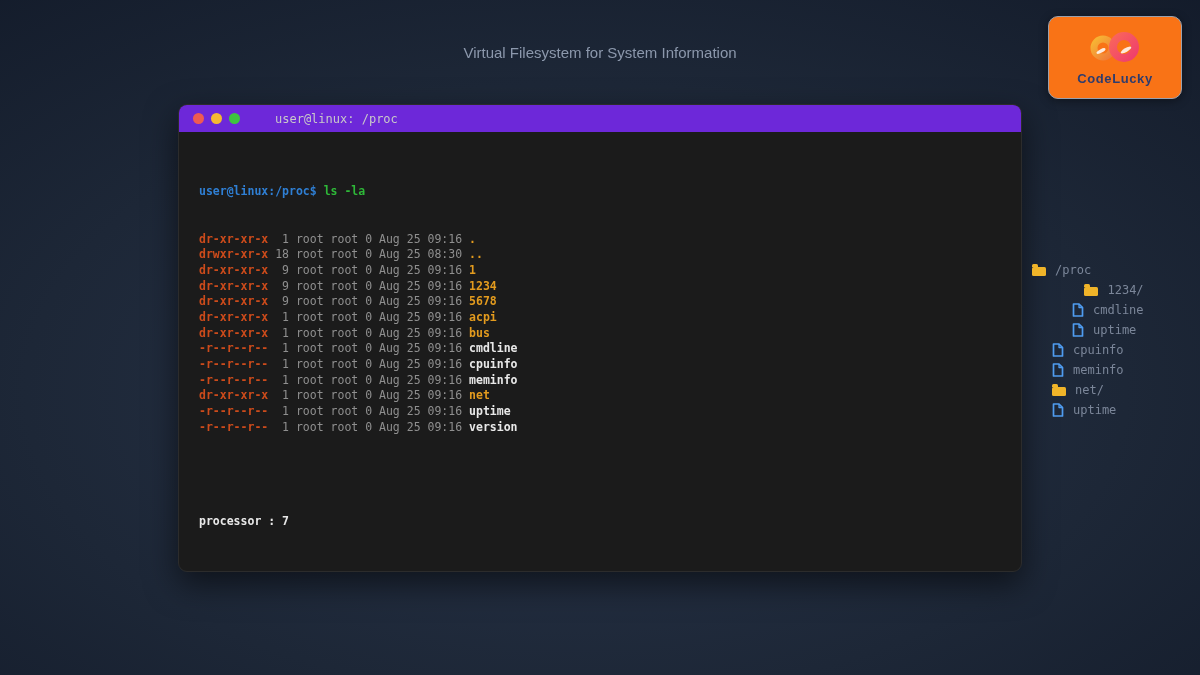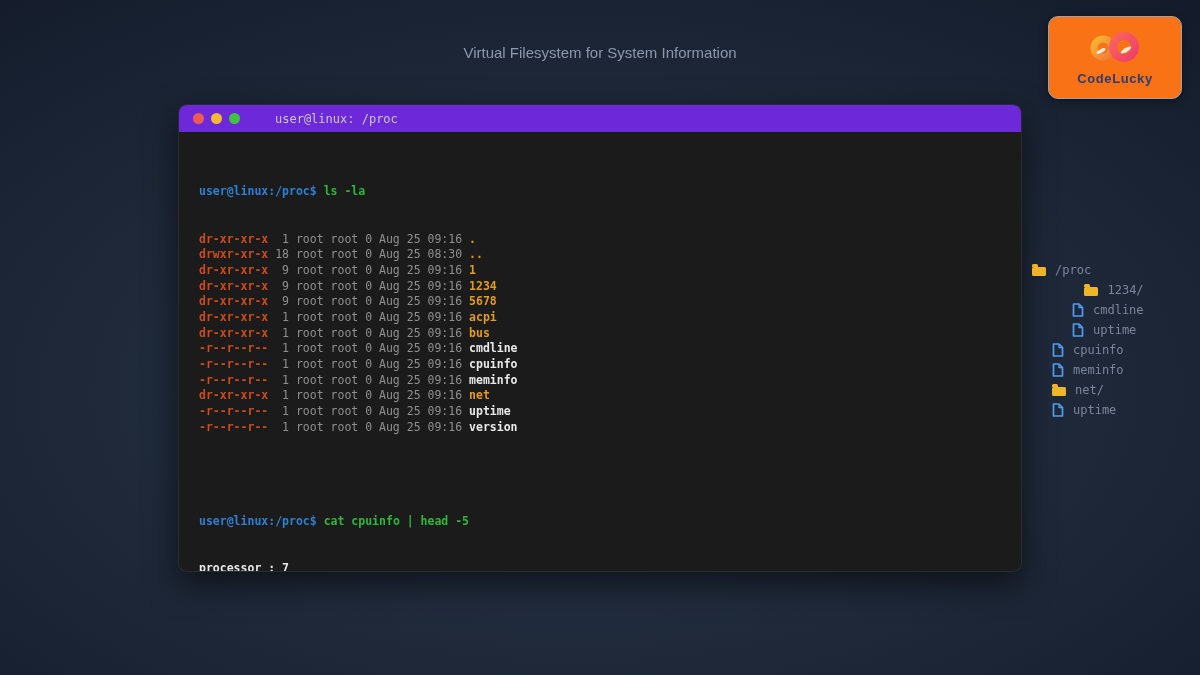--- a/index.html
+++ b/index.html
@@ -112,21 +112,20 @@
   <div class="titlebar">
     <span class="dot red"></span>
     <span class="dot yellow"></span>
     <span class="dot green"></span>
     <span class="titlebar-title">user@linux: /proc</span>
   </div>
   <div class="term-body">
     <div class="line"><span class="prompt">user@linux:/proc$</span><span class="cmd"> </span><span class="cmd">ls -la</span></div>
     <div id="ls-output"><div class="line"><span class="perm">dr-xr-xr-x</span><span class="meta">  1 root root 0 Aug 25 09:16 </span><span class="dirname">.</span></div><div class="line"><span class="perm">drwxr-xr-x</span><span class="meta"> 18 root root 0 Aug 25 08:30 </span><span class="dirname">..</span></div><div class="line"><span class="perm">dr-xr-xr-x</span><span class="meta">  9 root root 0 Aug 25 09:16 </span><span class="dirname">1</span></div><div class="line"><span class="perm">dr-xr-xr-x</span><span class="meta">  9 root root 0 Aug 25 09:16 </span><span class="dirname">1234</span></div><div class="line"><span class="perm">dr-xr-xr-x</span><span class="meta">  9 root root 0 Aug 25 09:16 </span><span class="dirname">5678</span></div><div class="line"><span class="perm">dr-xr-xr-x</span><span class="meta">  1 root root 0 Aug 25 09:16 </span><span class="dirname">acpi</span></div><div class="line"><span class="perm">dr-xr-xr-x</span><span class="meta">  1 root root 0 Aug 25 09:16 </span><span class="dirname">bus</span></div><div class="line"><span class="perm">-r--r--r--</span><span class="meta">  1 root root 0 Aug 25 09:16 </span><span class="filename">cmdline</span></div><div class="line"><span class="perm">-r--r--r--</span><span class="meta">  1 root root 0 Aug 25 09:16 </span><span class="filename">cpuinfo</span></div><div class="line"><span class="perm">-r--r--r--</span><span class="meta">  1 root root 0 Aug 25 09:16 </span><span class="filename">meminfo</span></div><div class="line"><span class="perm">dr-xr-xr-x</span><span class="meta">  1 root root 0 Aug 25 09:16 </span><span class="dirname">net</span></div><div class="line"><span class="perm">-r--r--r--</span><span class="meta">  1 root root 0 Aug 25 09:16 </span><span class="filename">uptime</span></div><div class="line"><span class="perm">-r--r--r--</span><span class="meta">  1 root root 0 Aug 25 09:16 </span><span class="filename">version</span></div></div>
     <div class="line"> </div>
-    <div class="line"><span class="prompt">user@linux:/proc$</span><span class="cmd"> </span><span class="cmd">cat cpuinfo | head -5</span></div>
     <div id="cpu-output"><div class="line out">processor : 7</div></div>
     
     
   </div>
 </div>
 
 <div class="tree" id="file-tree">
     <div class="tree-row" style="padding-left: 0px;">
       <span class="icon-folder"></span>
       <span class="tree-label">/proc</span>

